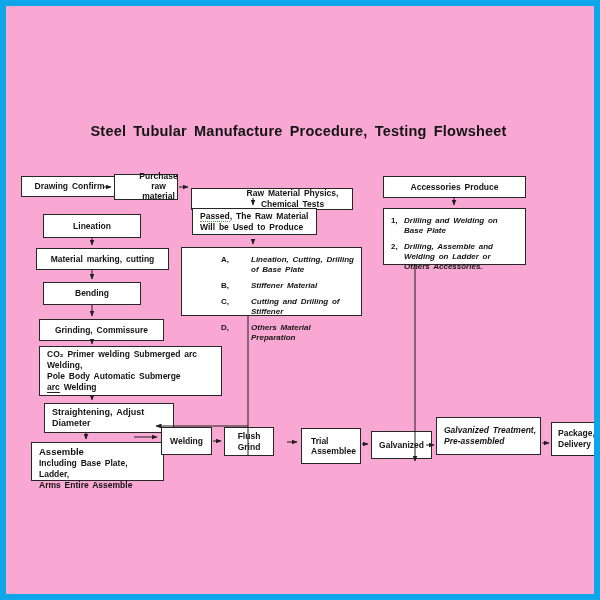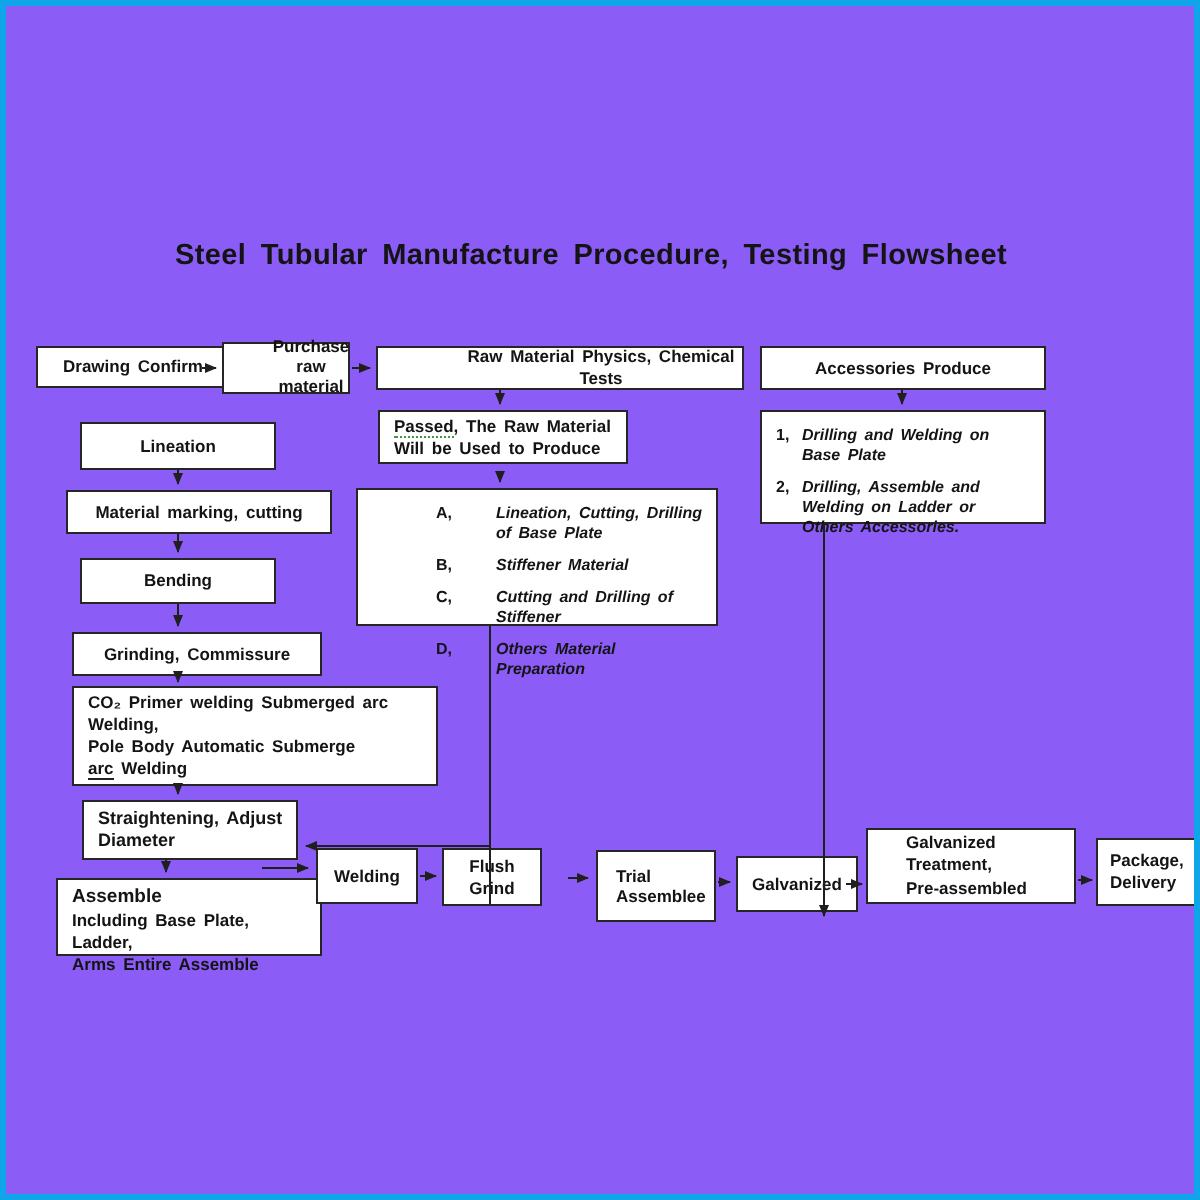--- a/index.html
+++ b/index.html
@@ -1,18 +1,18 @@
 <!DOCTYPE html>
 <html><head>
 <meta charset="utf-8">
 <style>
   html,body{margin:0;padding:0;background:#fff;}
   .canvas{
-    position:relative;width:600px;height:600px;background:#8b5cf6;
-    border:3px solid #0ea5e9;box-sizing:border-box;overflow:hidden;
+    position:relative;width:600px;height:600px;background:#f9a8d4;
+    border:6px solid #0ea5e9;box-sizing:border-box;overflow:hidden;
     font-family:"Liberation Sans","DejaVu Sans",sans-serif;color:#141414;
   }
   .title{
     position:absolute;left:0;top:117px;width:585px;text-align:center;
     font-size:14.5px;font-weight:bold;letter-spacing:.2px;word-spacing:3px;
   }
   .box{
     position:absolute;border:1px solid #262626;background:#fff;box-sizing:border-box;
     display:flex;flex-direction:column;align-items:center;justify-content:center;
     text-align:center;font-weight:bold;font-size:8.5px;line-height:1.25;word-spacing:1.5px;
@@ -22,37 +22,37 @@
   .row:last-child{margin-bottom:0;}
   .key{flex:0 0 30px;}
   .key2{flex:0 0 13px;}
   .itxt{flex:1;font-style:italic;}
   .u{border-bottom:1px solid #222;}
   .sp{border-bottom:1px dotted #3f9a3f;}
   svg.edges{position:absolute;left:0;top:0;width:600px;height:600px;pointer-events:none;}
   
   #n-drawing{left:15px;top:170px;width:97px;height:21px;}
   #n-purchase{left:108px;top:168px;width:64px;height:26px;line-height:1.15;padding-left:25px;}
-  #n-rawtests{left:185px;top:170px;width:184px;height:22px;padding-left:41px;}
+  #n-rawtests{left:185px;top:182px;width:162px;height:22px;padding-left:41px;}
   #n-accessories{left:377px;top:170px;width:143px;height:22px;}
   #n-passed{left:186px;top:202px;width:125px;height:27px;align-items:flex-start;text-align:left;padding-left:7px;justify-content:center;}
   #n-abcd{left:175px;top:241px;width:181px;height:69px;justify-content:flex-start;padding:7px 3px 3px 9px;font-size:8px;}
   #n-accdetail{left:377px;top:202px;width:143px;height:57px;justify-content:flex-start;padding:7px 5px 3px 7px;font-size:8px;}
   #n-lineation{left:37px;top:208px;width:98px;height:24px;}
   #n-marking{left:30px;top:242px;width:133px;height:22px;}
   #n-bending{left:37px;top:276px;width:98px;height:23px;}
   #n-grinding{left:33px;top:313px;width:125px;height:22px;}
   #n-co2{left:33px;top:340px;width:183px;height:50px;padding-left:7px;line-height:1.3;}
-  #n-straight{left:38px;top:397px;width:108px;height:30px;padding-left:7px;font-size:9px;line-height:1.2;}
+  #n-straight{left:38px;top:397px;width:130px;height:30px;padding-left:7px;font-size:9px;line-height:1.2;}
   #n-assemble{left:25px;top:436px;width:133px;height:39px;padding:3px 2px 2px 7px;justify-content:flex-start;line-height:1.3;}
   #n-welding{left:155px;top:421px;width:51px;height:28px;}
   #n-flush{left:218px;top:421px;width:50px;height:29px;}
   #n-trial{left:295px;top:422px;width:60px;height:36px;padding-left:9px;line-height:1.2;}
   #n-galv{left:365px;top:425px;width:61px;height:28px;}
-  #n-treat{left:430px;top:411px;width:105px;height:38px;padding-left:19px;line-height:1.3;}
+  #n-treat{left:430px;top:411px;width:105px;height:38px;padding-left:7px;line-height:1.3;font-style:italic;}
   #n-package{left:545px;top:416px;width:52px;height:34px;padding-left:6px;line-height:1.3;}
   .hd{font-size:9.5px;}
 </style>
 </head>
 <body>
 
 <div class="canvas">
 
   <div class="title">Steel Tubular Manufacture Procedure, Testing Flowsheet</div>
 

